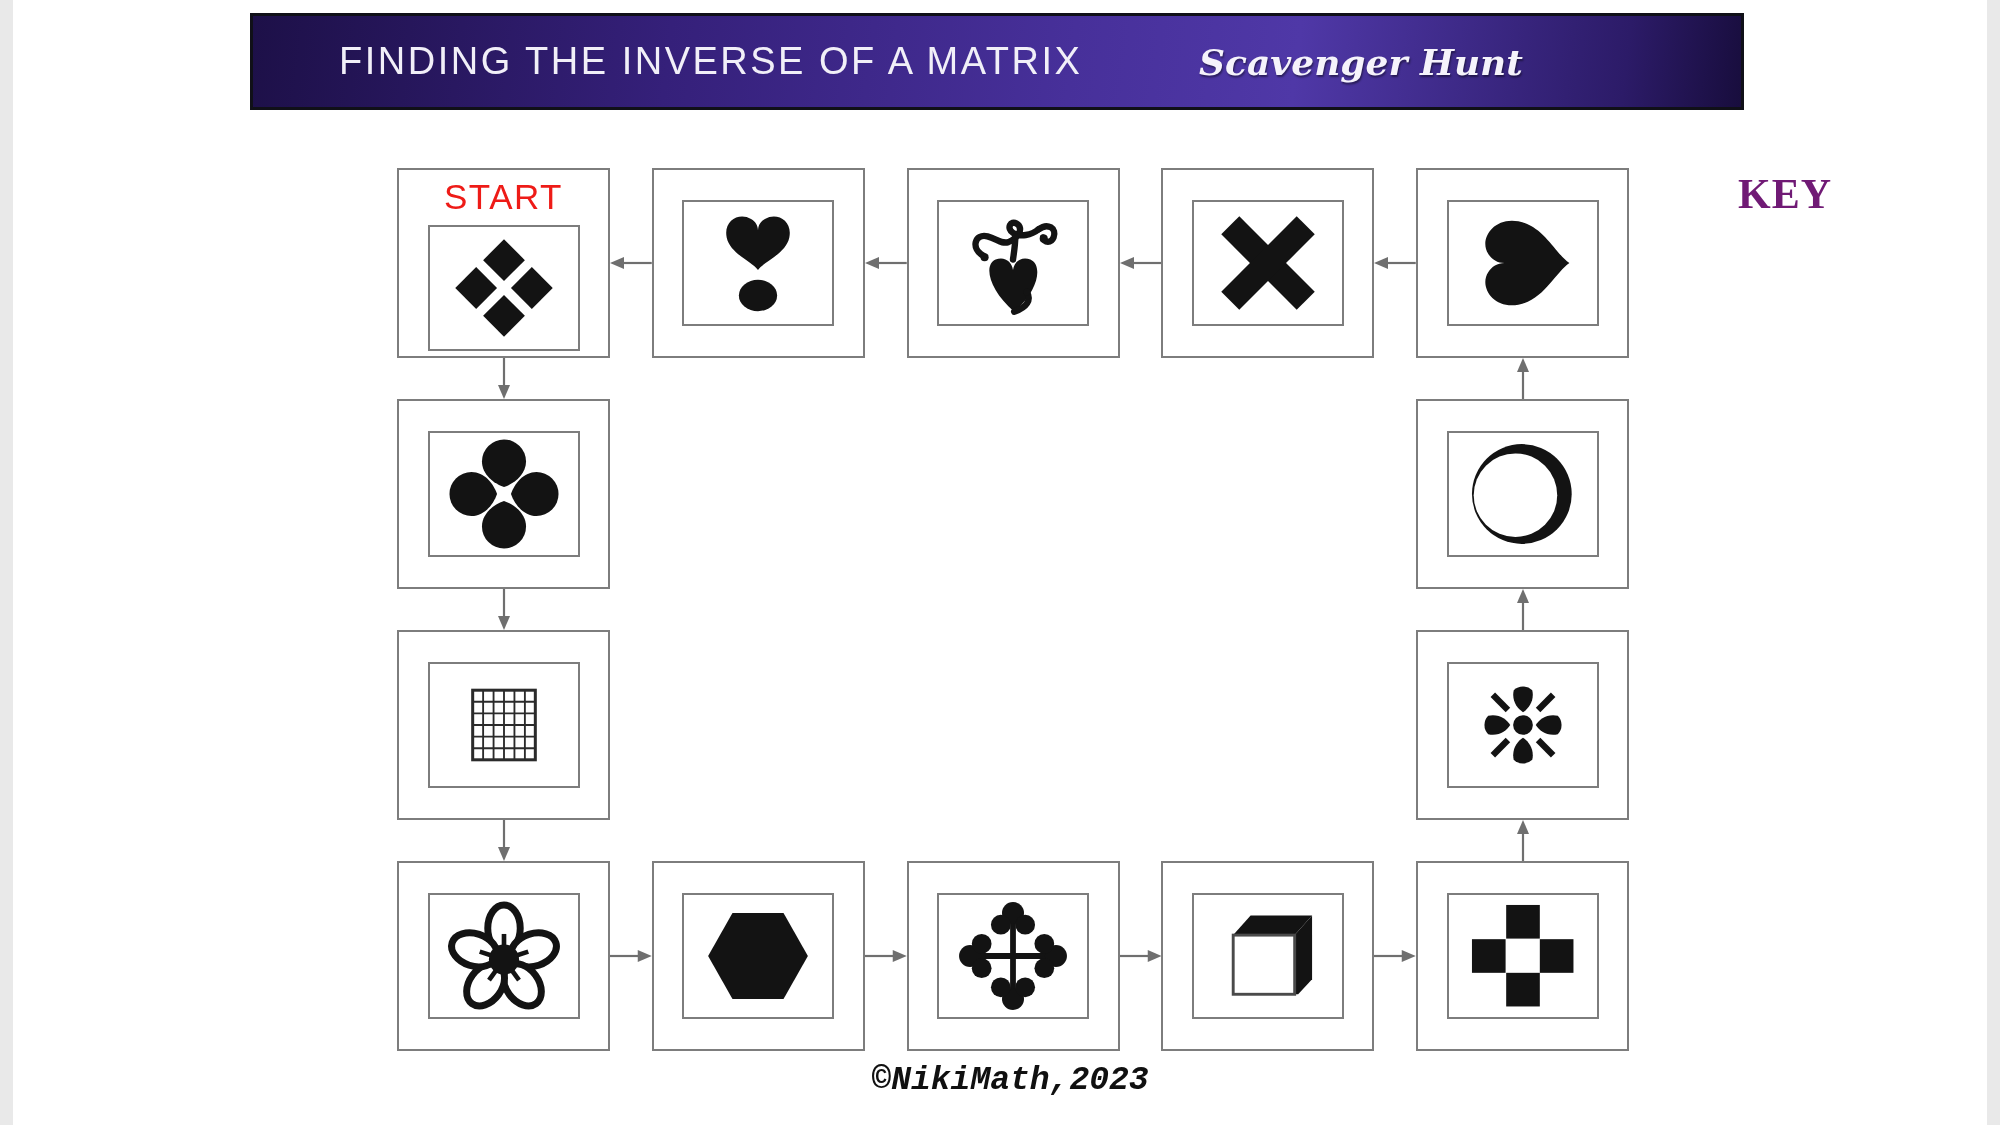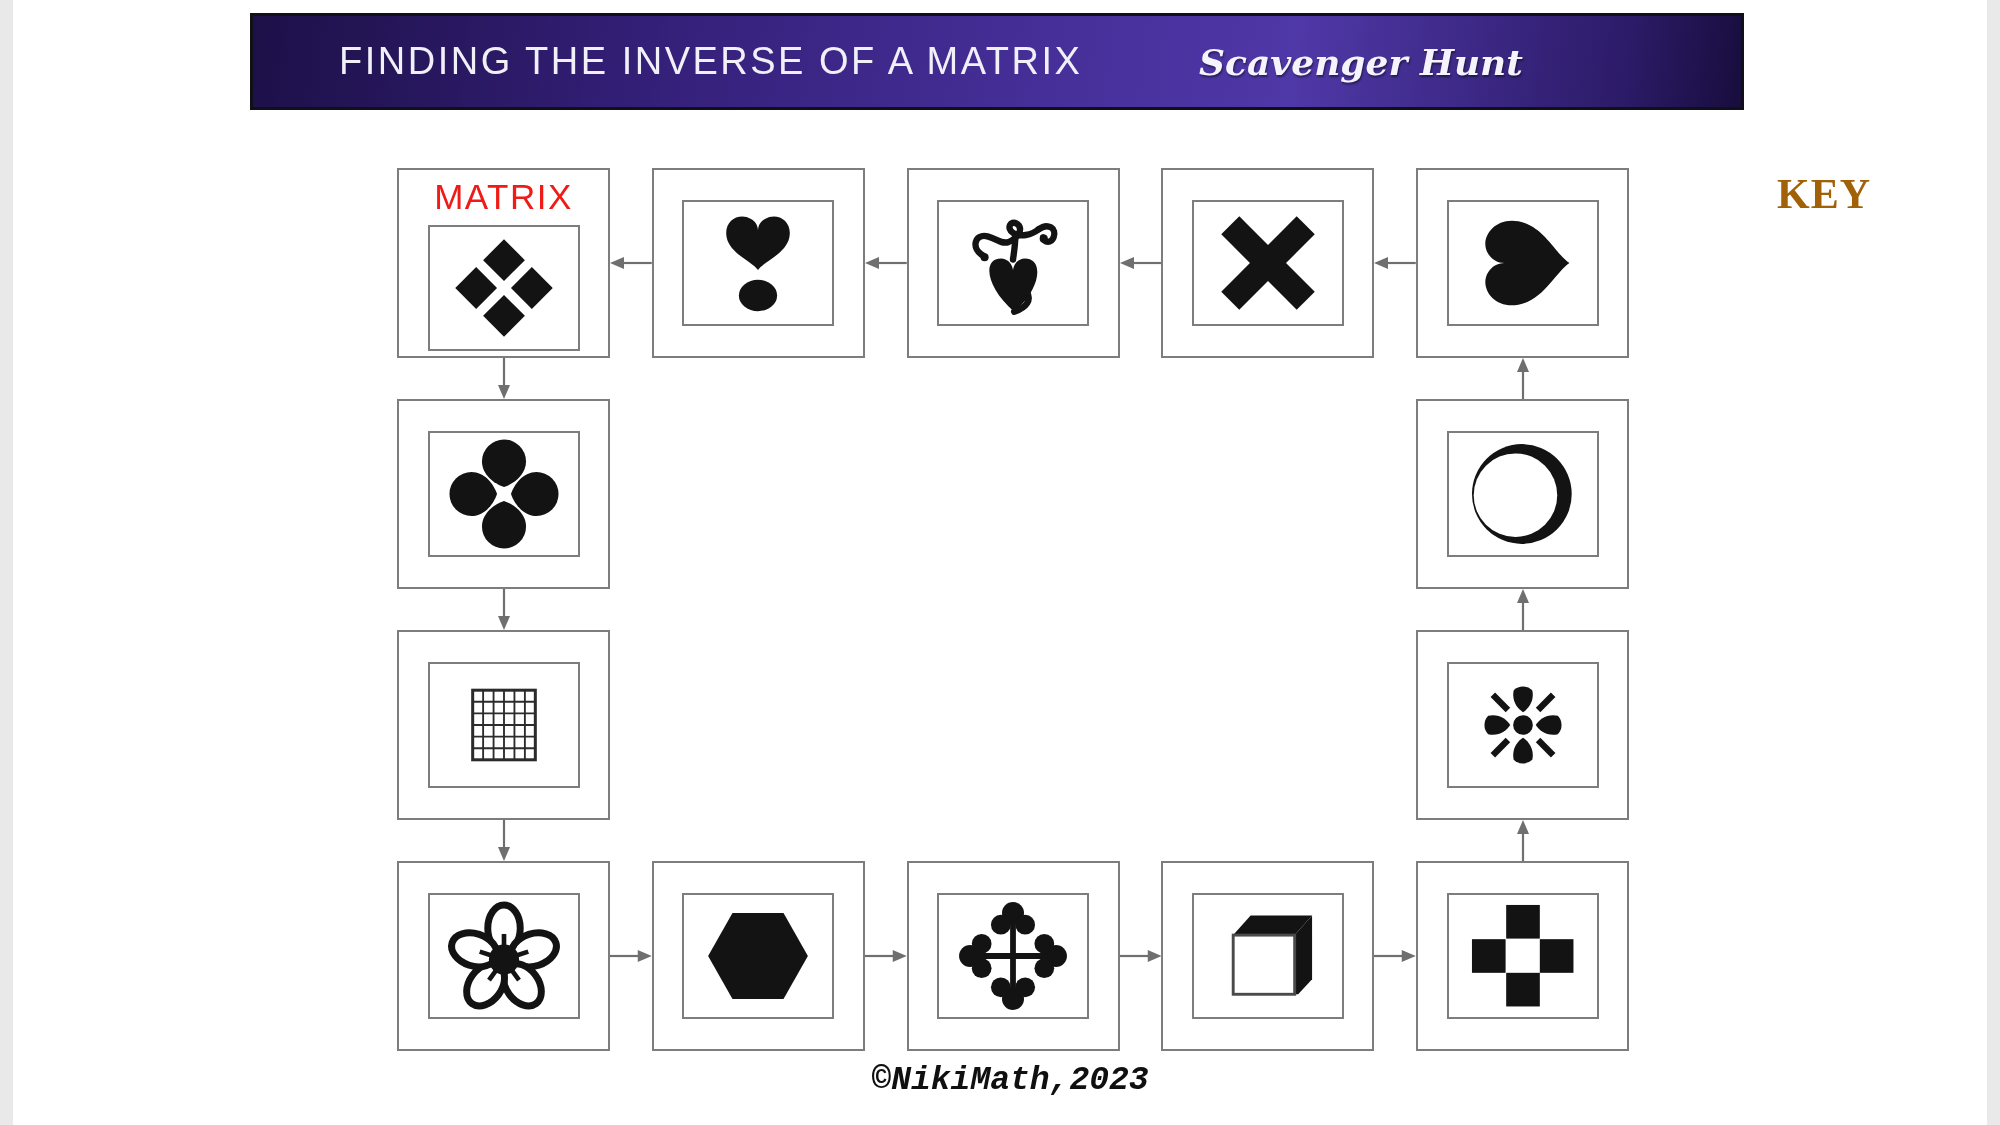--- a/index.html
+++ b/index.html
@@ -11,22 +11,22 @@
   
   #banner{position:absolute;left:250px;top:13px;width:1494px;height:97px;box-sizing:border-box;
           border:3px solid #101018;
           background:linear-gradient(97deg,#1d1048 0%,#35207a 28%,#47309a 55%,#4f38a7 70%,#2c1b68 92%,#180d3d 100%);
           display:flex;align-items:center;}
   #banner-title{color:#f1eff8;font-size:38px;font-weight:500;letter-spacing:2.5px;margin-left:86px;white-space:nowrap;}
   #banner-subtitle{position:absolute;left:908px;top:0;width:400px;height:100%;display:flex;align-items:center;justify-content:center;
           color:#f5f3fb;font-family:"DejaVu Serif","Liberation Serif",serif;font-style:italic;font-weight:bold;
           font-size:36px;white-space:nowrap;text-shadow:1px 2px 2px rgba(0,0,0,.45);}
 
-  #key-label{position:absolute;left:1738px;top:170px;color:#a16207;
-          font-family:"Liberation Serif",serif;font-weight:bold;font-size:42px;letter-spacing:1px;margin-left:39px;}
+  #key-label{position:absolute;left:1738px;top:170px;color:#701a75;
+          font-family:"Liberation Serif",serif;font-weight:bold;font-size:42px;letter-spacing:1px;}
   #copyright{position:absolute;left:810px;top:1062px;width:400px;text-align:center;color:#101010;
           font-family:Liberation Mono, monospace;font-style:italic;font-weight:bold;font-size:33px;white-space:nowrap;}
 
   
   .card{position:absolute;width:213px;height:190px;box-sizing:border-box;background:#fff;border:2px solid #7d7d7d;}
   .inner{position:absolute;left:50%;top:50%;transform:translate(-50%,-50%);width:152px;height:126px;box-sizing:border-box;
          border:2px solid #7d7d7d;background:#fff;display:flex;align-items:center;justify-content:center;}
   .card.has-label .inner{top:auto;bottom:5px;transform:translateX(-50%);}
   .card-label{position:absolute;top:7px;left:0;width:100%;text-align:center;color:#ee1b17;
          font-size:35px;font-weight:500;letter-spacing:1.5px;}
@@ -190,21 +190,21 @@
     <div id="banner-title">FINDING THE INVERSE OF A MATRIX</div>
     <div id="banner-subtitle">Scavenger Hunt</div>
   </div>
 
   <div id="key-label">KEY</div>
 
   <div id="board"></div>
 
   <div id="copyright">©NikiMath,2023</div>
 <div class="card has-label" style="left: 397px; top: 168px;">
-      <div class="card-label">MATRIX</div>
+      <div class="card-label">START</div>
       <div class="inner">
         <svg class="sym" viewBox="0 0 100 100">
           <use href="#sym-diamonds-four"></use>
         </svg>
       </div>
     </div>
     <div class="card" style="left: 397px; top: 399px;">
       <div class="inner">
         <svg class="sym" viewBox="0 0 100 100">
           <use href="#sym-quatrefoil"></use>

